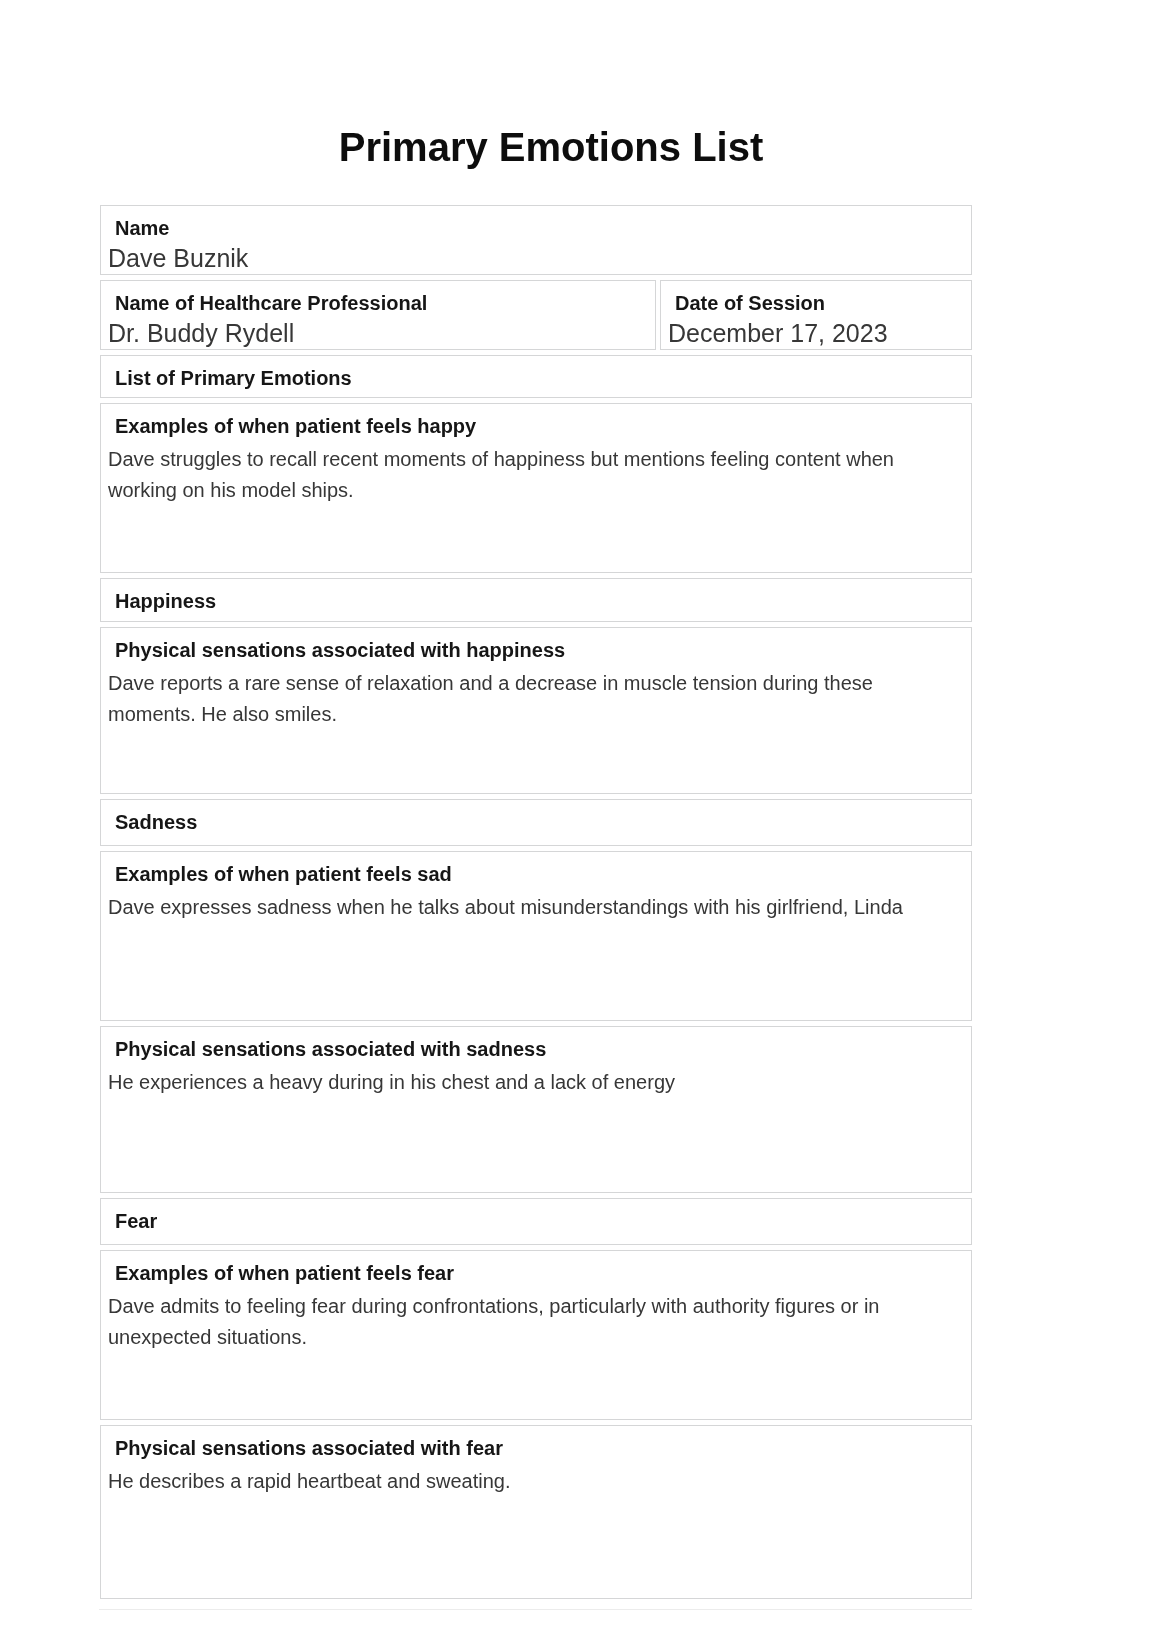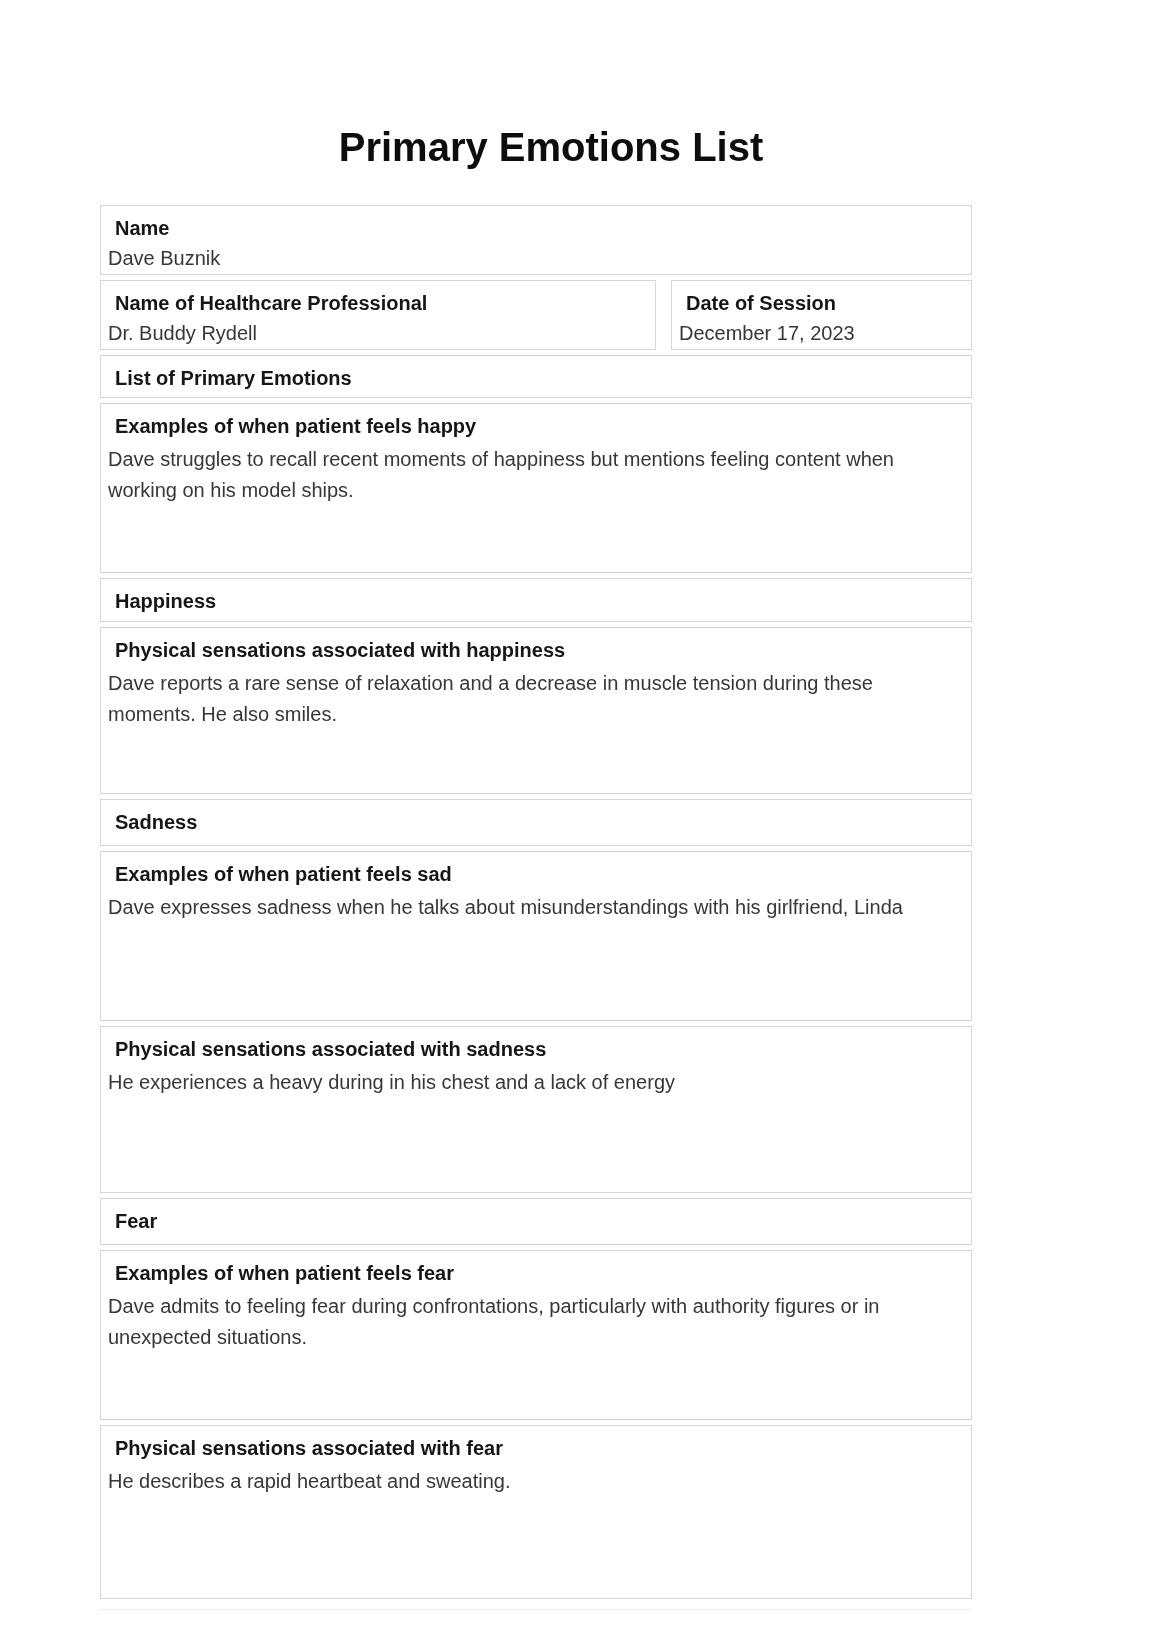--- a/index.html
+++ b/index.html
@@ -43,40 +43,40 @@
   }
   .cell {
     box-sizing: border-box;
     background: #ffffff;
     border: 1px solid #d5d6d7;
     padding: 9px 45px 6px 7px;
     overflow: hidden;
     flex: 1 1 auto;
   }
   .col-left  { flex: 0 0 556px; width: 556px; }
-  .col-right { flex: 1 1 auto; margin-left: 11px; }
+  .col-right { flex: 1 1 auto; }
 
   .h-info         { height: 70px; }
   .h-listheader   { height: 43px; }
   .h-emotion      { height: 44px; }
   .h-emotion-tall { height: 47px; }
   .h-content      { height: 170px; }
   .h-content-mid  { height: 167px; }
   .h-content-last { height: 174px; }
 
   .field-label {
     font-size: 20px;
     line-height: 26px;
     font-weight: 700;
     color: #161616;
     padding-left: 7px;
     white-space: nowrap;
   }
   .field-value {
-    font-size: 20px;
+    font-size: 25px;
     line-height: 30px;
     margin-top: 2px;
     color: #373737;
   }
   .cell-text {
     font-size: 20px;
     line-height: 31px;
     margin-top: 5px;
     color: #373737;
   }

